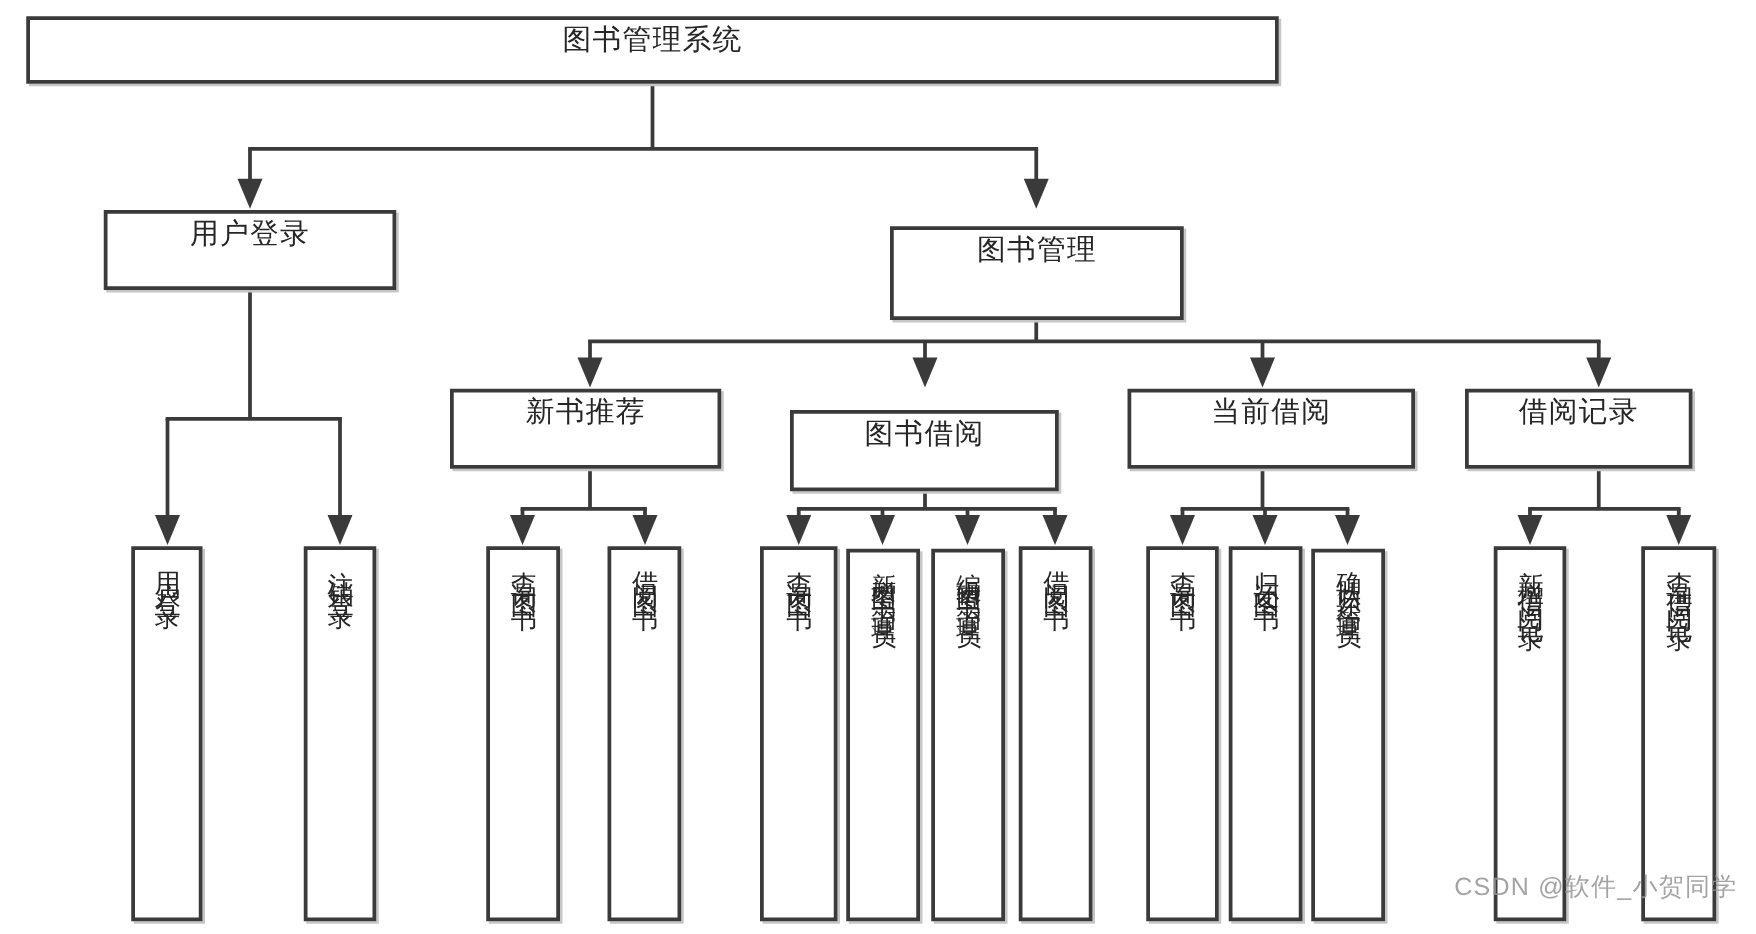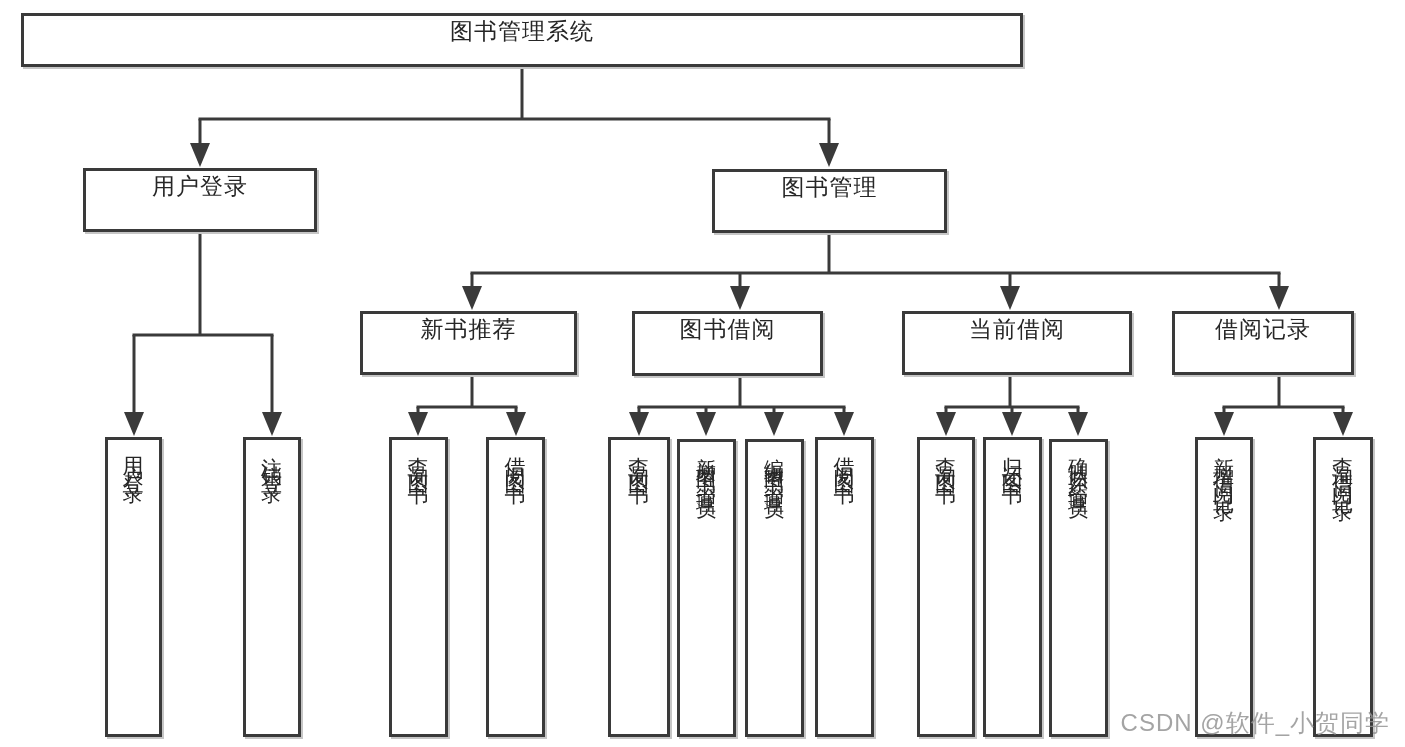--- a/index.html
+++ b/index.html
@@ -36,22 +36,22 @@
     color: #262626;
     line-height: 1;
   }
   .long .v {
     font-size: 20px;
     letter-spacing: 6px;
   }
   .watermark {
     position: absolute;
     right: 15px;
-    bottom: 8px;
-    font-size: 24px;
+    bottom: 24px;
+    font-size: 20px;
     color: rgba(148, 148, 148, 0.85);
     letter-spacing: 1px;
     z-index: 10;
     white-space: nowrap;
   }
 </style>
 </head>
 <body>
 
 <div class="stage">
@@ -111,28 +111,28 @@
       <polygon points="1343,436 1333,412 1353,412" fill="#3a3a3a"></polygon>
     </svg>
 
   <div class="box" style="left:21px;top:13px;width:1002px;height:54px">
     <span class="h">图书管理系统</span>
   </div>
 
   <div class="box" style="left:83px;top:168px;width:234px;height:64px">
     <span class="h">用户登录</span>
   </div>
-  <div class="box" style="left:712px;top:169px;width:235px;height:64px">
+  <div class="box" style="left:712px;top:181px;width:235px;height:75px">
     <span class="h">图书管理</span>
   </div>
 
   <div class="box" style="left:360px;top:311px;width:217px;height:64px">
     <span class="h">新书推荐</span>
   </div>
-  <div class="box" style="left:632px;top:311px;width:191px;height:65px">
+  <div class="box" style="left:632px;top:328px;width:215px;height:65px">
     <span class="h">图书借阅</span>
   </div>
   <div class="box" style="left:902px;top:311px;width:230px;height:64px">
     <span class="h">当前借阅</span>
   </div>
   <div class="box" style="left:1172px;top:311px;width:182px;height:64px">
     <span class="h">借阅记录</span>
   </div>
 
   <div class="box leaf" style="left:105px;top:437px;width:57px;height:300px">

